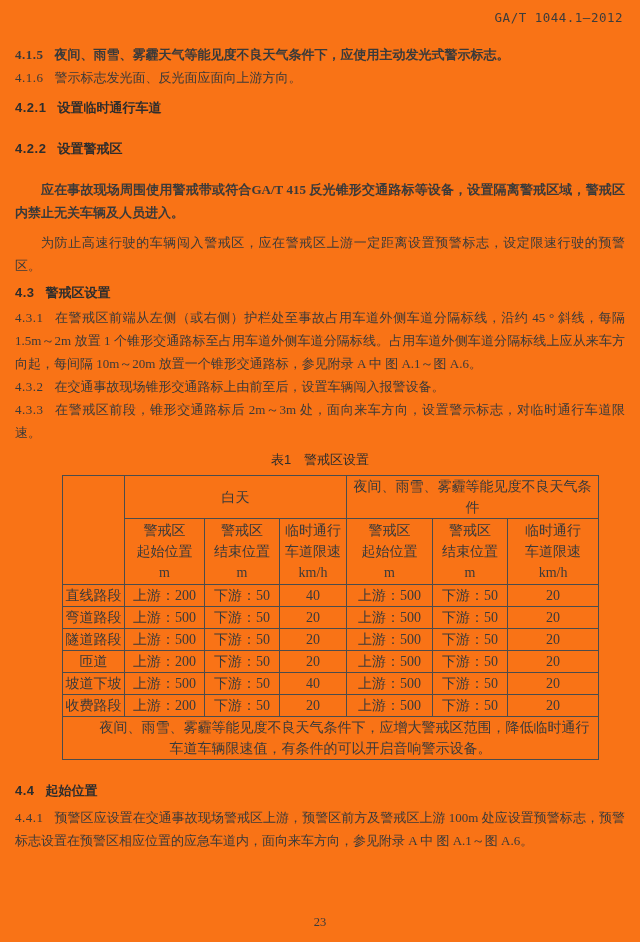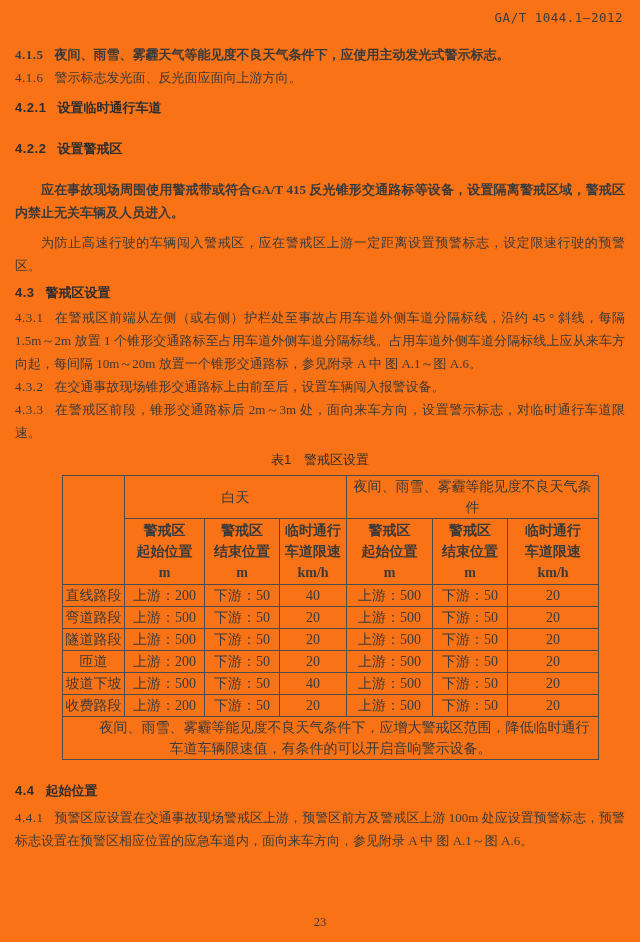--- a/index.html
+++ b/index.html
@@ -67,21 +67,21 @@
   table.zone-table th, table.zone-table td {
     border: 1px solid #4c4c4c;
     text-align: center;
     vertical-align: middle;
     font-weight: normal;
     padding: 0 2px;
     line-height: 21px;
   }
   table.zone-table { border: 1.5px solid #3e3e3e; }
   tr.group-row th { height: 22px; }
-  tr.sub-row th { line-height: 21px; padding: 1px 2px; font-weight: bold; }
+  tr.sub-row th { line-height: 21px; padding: 1px 2px; }
   tr.data-row td { height: 21px; }
   td.note-cell {
     text-align: justify;
     text-indent: 2em;
     line-height: 20px;
     padding: 3px 8px 5px 8px;
     margin-top: 8px;
   }
   .page-number {
     position: absolute;

